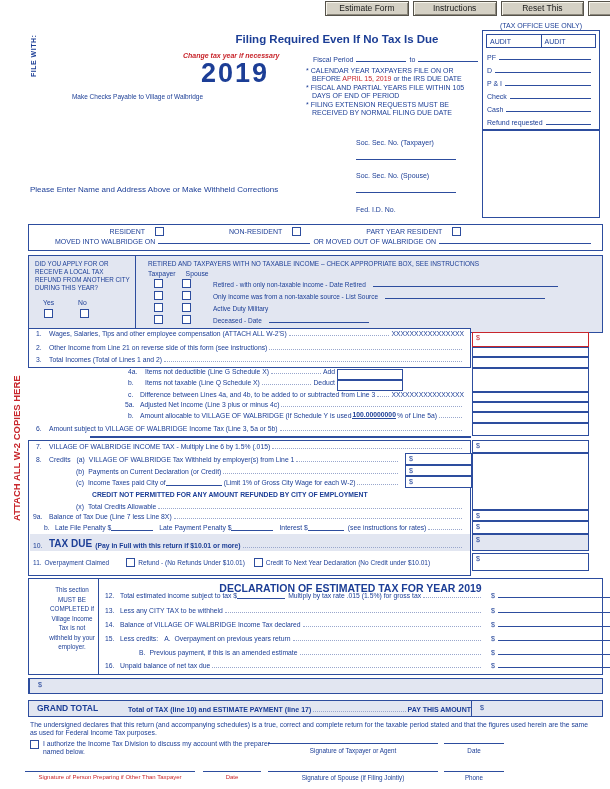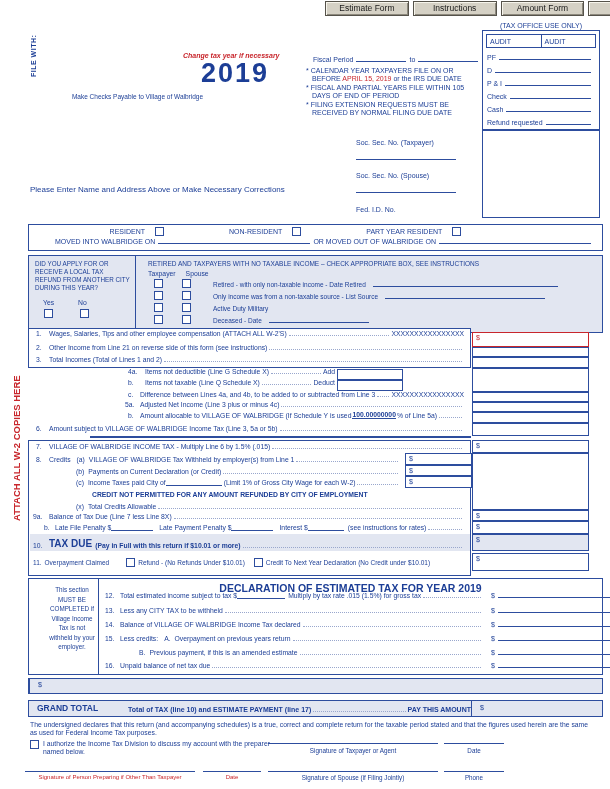--- a/index.html
+++ b/index.html
@@ -22,28 +22,29 @@
 .box{position:absolute;border:1.5px solid var(--bord);background:#fff;}
 </style>
 </head>
 <body>
 
 <div id="page">
 
   <div class="abs" style="left:300px;top:1px;width:372px;display:flex;gap:4px;padding-left:25px;">
     <button class="btn">Estimate Form</button>
     <button class="btn">Instructions</button>
-    <button class="btn">Amount Form</button>
+    <button class="btn">Reset This</button>
     <button class="btn">Print Form</button>
   </div>
 
   <div class="abs vert f7 b" style="left:30px;top:24px;height:64px;width:11px;letter-spacing:.5px;">FILE WITH:</div>
 
   <div class="abs f65" style="left:44px;top:93px;width:187px;text-align:center;">Make Checks Payable to Village of Walbridge</div>
 
+  <div class="abs b" style="left:182px;top:33px;width:310px;text-align:center;font-size:11.5px;">Filing Required Even If No Tax Is Due</div>
   <div class="abs f7" style="left:482px;top:22px;width:118px;text-align:center;">(TAX OFFICE USE ONLY)</div>
 
   <div class="abs f7 b red" style="left:183px;top:52px;font-style:italic;">Change tax year if necessary</div>
   <div class="abs b" style="left:201px;top:58px;font-size:27px;letter-spacing:2px;">2019</div>
 
   <div class="abs flex f7" style="left:313px;top:56px;width:168px;">
     <span>Fiscal Period</span>
     <span class="uflex" style="max-width:50px;"></span>
     <span>to</span>
     <span class="uflex"></span>
@@ -88,21 +89,21 @@
 
   <div class="abs" style="left:356px;top:139px;width:102px;">
     <div class="f7">Soc. Sec. No. (Taxpayer)</div>
     <div class="ul" style="width:100px;height:10px;"></div>
     <div class="f7" style="margin-top:8px;">Soc. Sec. No. (Spouse)</div>
     <div class="ul" style="width:100px;height:10px;"></div>
     <div class="f7" style="margin-top:9px;">Fed. I.D. No.</div>
     <div class="ul" style="width:100px;height:11px;"></div>
   </div>
 
-  <div class="abs f8" style="left:30px;top:185px;">Please Enter Name and Address Above or Make Necessary Corrections</div>
+  <div class="abs f8" style="left:30px;top:185px;">Please Enter Name and Address Above or Make Withheld Corrections</div>
 
   <div class="box" style="left:28px;top:224px;width:575px;height:27px;padding:2px 8px 0 8px;">
     <div style="display:flex;justify-content:center;gap:10px;align-items:center;font-size:7px;">
       <span style="margin-left:-60px;">RESIDENT</span>
         <span class="cb"></span>
       <span style="margin-left:55px;">NON-RESIDENT</span>
         <span class="cb"></span>
       <span style="margin-left:55px;">PART YEAR RESIDENT</span>
         <span class="cb"></span>
     </div>

